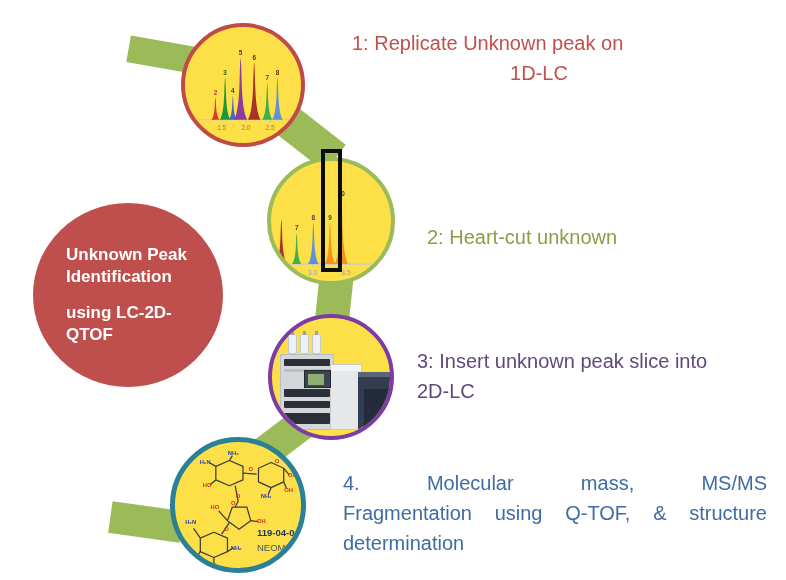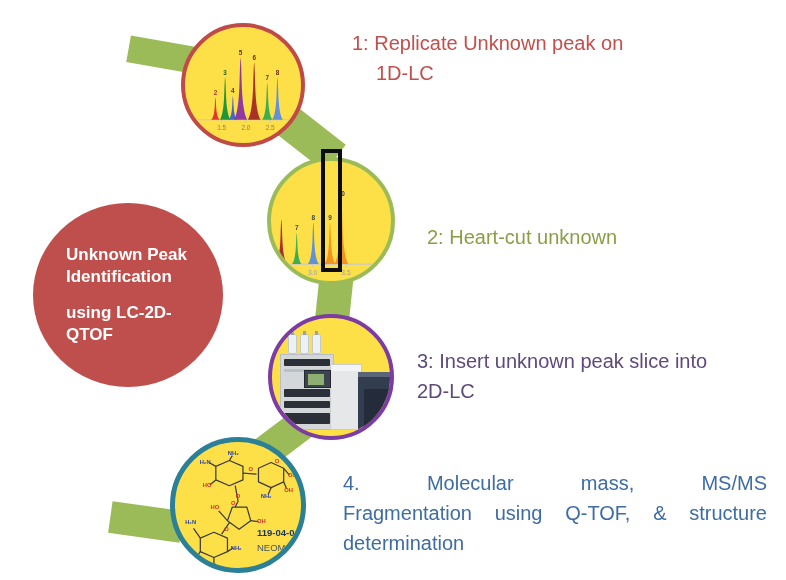--- a/index.html
+++ b/index.html
@@ -14,21 +14,21 @@
   .chrom{position:absolute;left:3px;bottom:3px;width:112px;}
   .c2 .chrom{bottom:-3px;left:4px;width:114px;}
   .hub{position:absolute;left:33px;top:203px;width:190px;height:184px;border-radius:50%;
        background:#bf4f4c;z-index:2;display:flex;align-items:center;justify-content:center;}
   .hub-inner{width:124px;color:#fff;font-weight:bold;font-size:17px;line-height:1.3;}
   .hub-inner .p2{margin-top:14px;}
   .marker{position:absolute;left:321px;top:149px;width:21px;height:123px;border:4px solid #0c0c0c;
           box-sizing:border-box;background:transparent;z-index:5;}
   .step-text{position:absolute;z-index:3;font-size:20px;line-height:1.5;}
   .t1{left:352px;top:28px;width:350px;color:#c0504d;}
-  .t1 .l2{padding-left:24px;}
+  .t1 .l2{padding-left:24px;text-align:center;}
   .t2{left:427px;top:174px;width:280px;color:#8b9e45;margin-top:48px;}
   .t3{left:417px;top:346px;width:360px;color:#5f497a;}
   .t4{left:343px;top:468px;width:424px;color:#3e6ca3;}
   .jline{text-align:justify;text-align-last:justify;}
   
   .instr{position:absolute;inset:0;}
   .instr div{position:absolute;box-sizing:border-box;}
   .bottle{width:9px;height:20px;background:#eef1f4;border:1px solid #c2c9cf;border-radius:2px;top:16px;}
   .bottle:before{content:"";position:absolute;left:2px;top:-4px;width:3px;height:4px;background:#9aa2a9;}
   .stack{left:8px;top:36px;width:54px;height:76px;background:#d4d7da;border:1px solid #b9bec4;}

